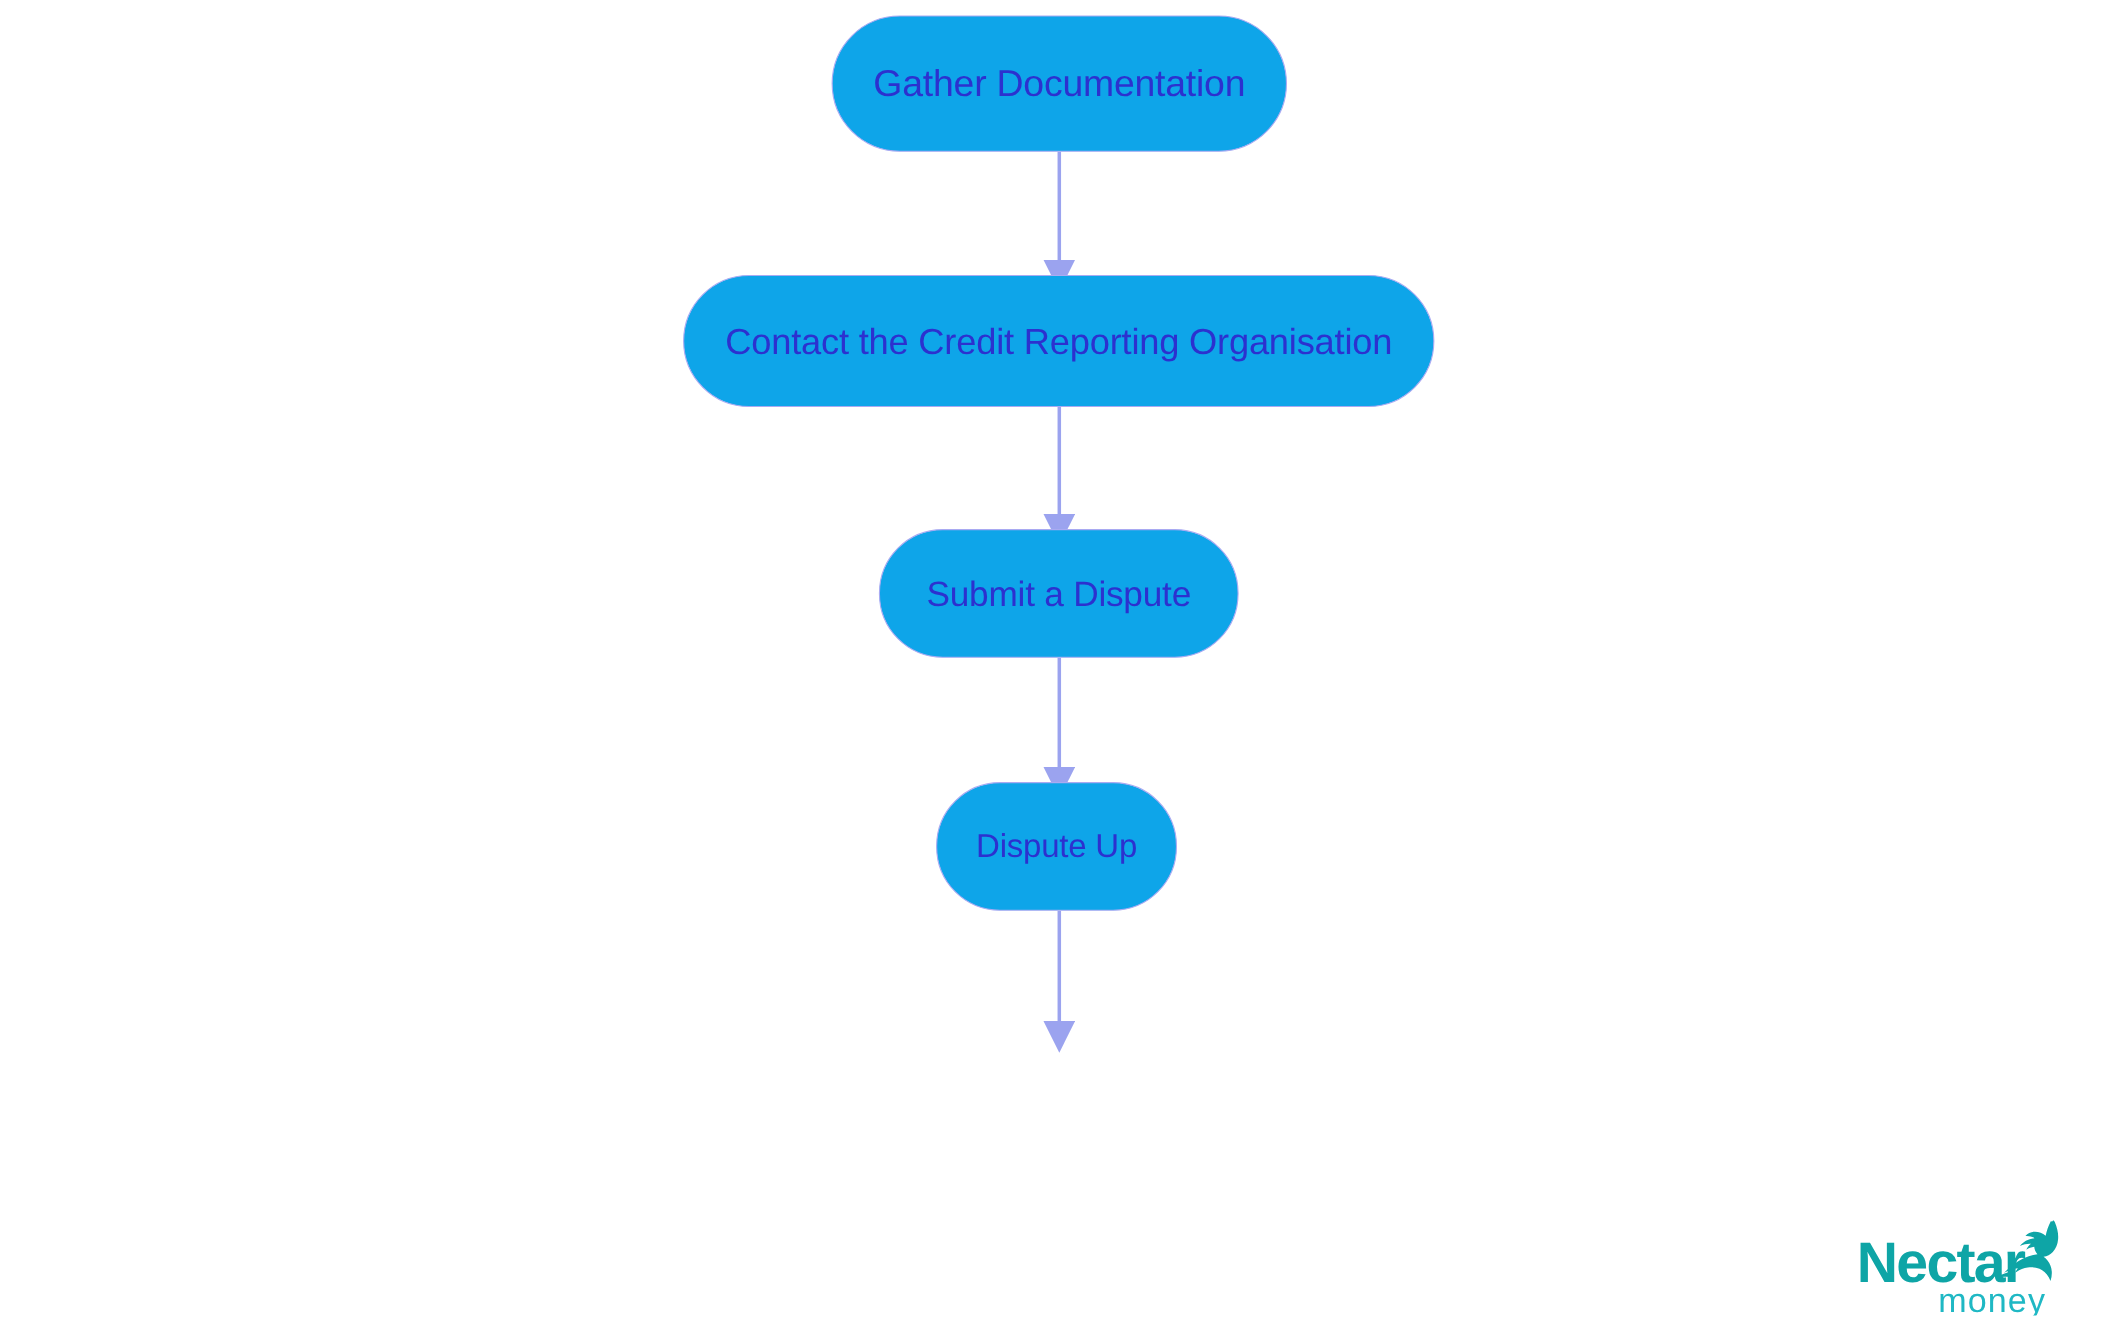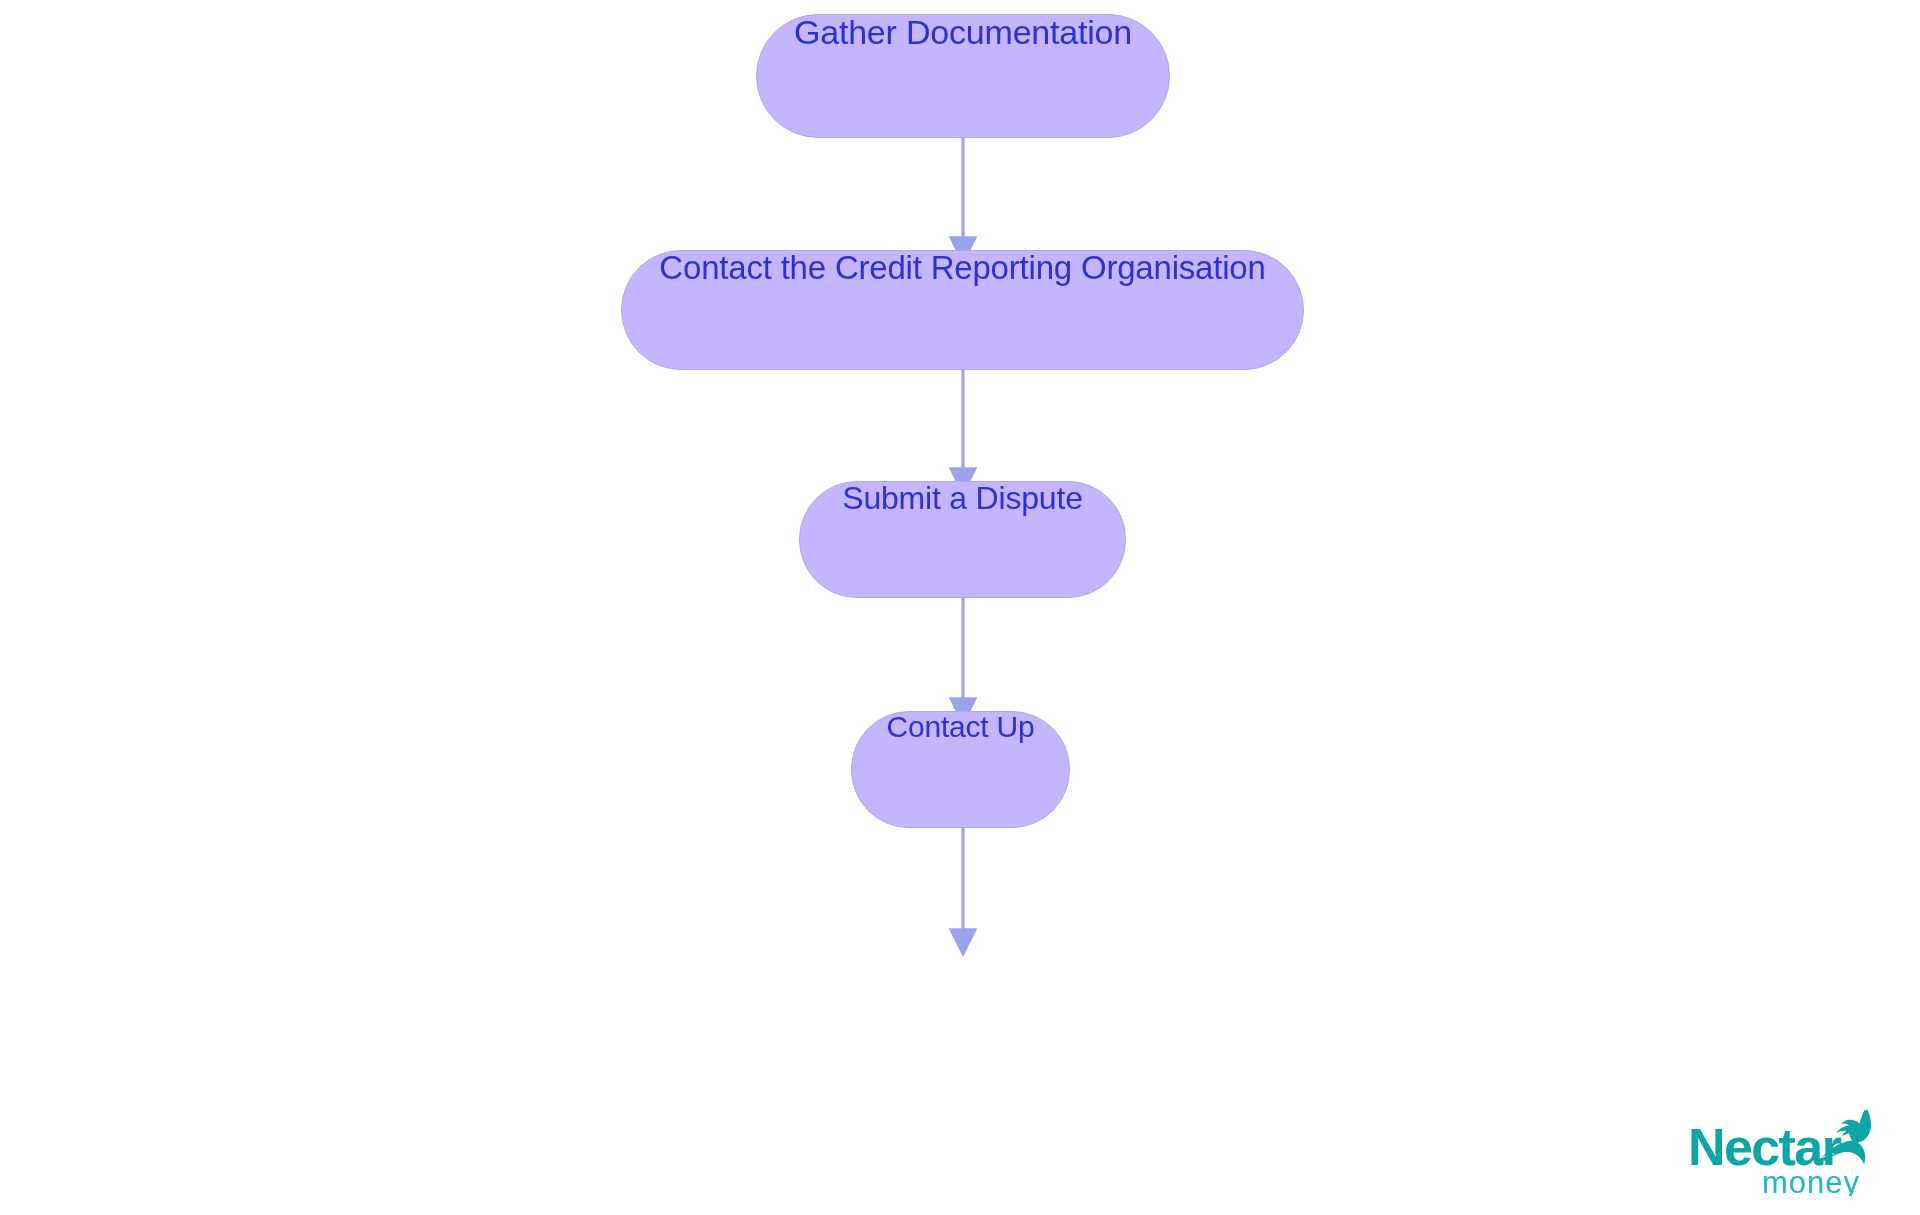--- a/index.html
+++ b/index.html
@@ -22,24 +22,25 @@
     left: 0;
     top: 0;
     width: 1920px;
     height: 1215px;
   }
 
   
   .node {
     position: absolute;
     box-sizing: border-box;
-    background: #c4b5fd;
+    background: #0ea5e9;
     border: 1.6px solid #a9aaf2;
     border-radius: 62px;
     display: flex;
+    align-items: center;
     justify-content: center;
     text-align: center;
   }
   .node-label {
     color: #2c31cf;
     font-family: "Liberation Sans", sans-serif;
     font-weight: 400;
     letter-spacing: -0.2px;
     white-space: nowrap;
     line-height: 1;
@@ -112,21 +113,21 @@
 
   <div class="node node-3">
     <span class="node-label">Submit a Dispute</span>
   </div>
 
   <div class="node node-2">
     <span class="node-label">Contact the Credit Reporting Organisation</span>
   </div>
 
   <div class="node node-4">
-    <span class="node-label">Contact Up</span>
+    <span class="node-label">Dispute Up</span>
   </div>
 
 
   <svg id="brand-logo" viewBox="0 0 196 88" width="196" height="88" xmlns="http://www.w3.org/2000/svg">
 
     <g fill="#0ea5a6">
       <path d="M176.5 2.0
                c-2.4 4.6 -4.0 9.2 -4.8 13.4
                c-3.0 -2.4 -6.6 -3.8 -10.4 -3.6
                c-3.2 0.2 -6.0 1.6 -8.0 3.8

